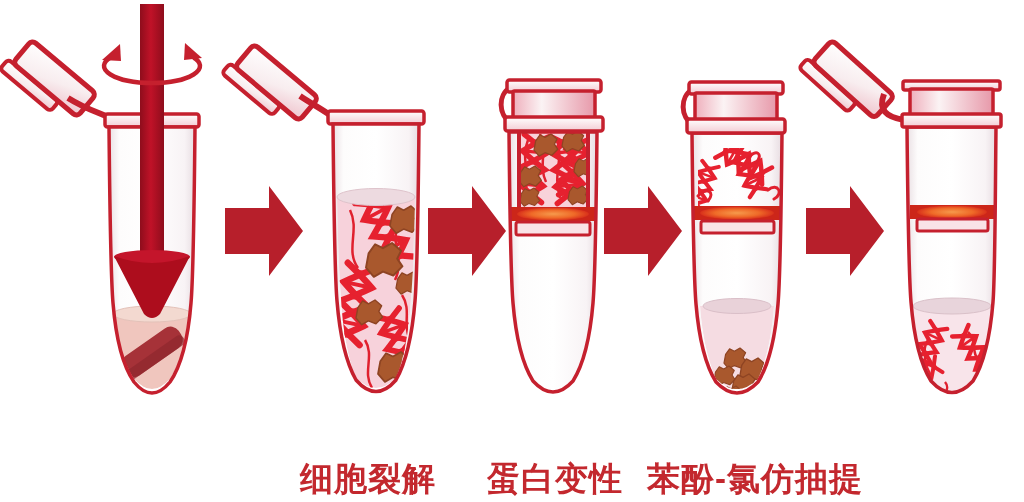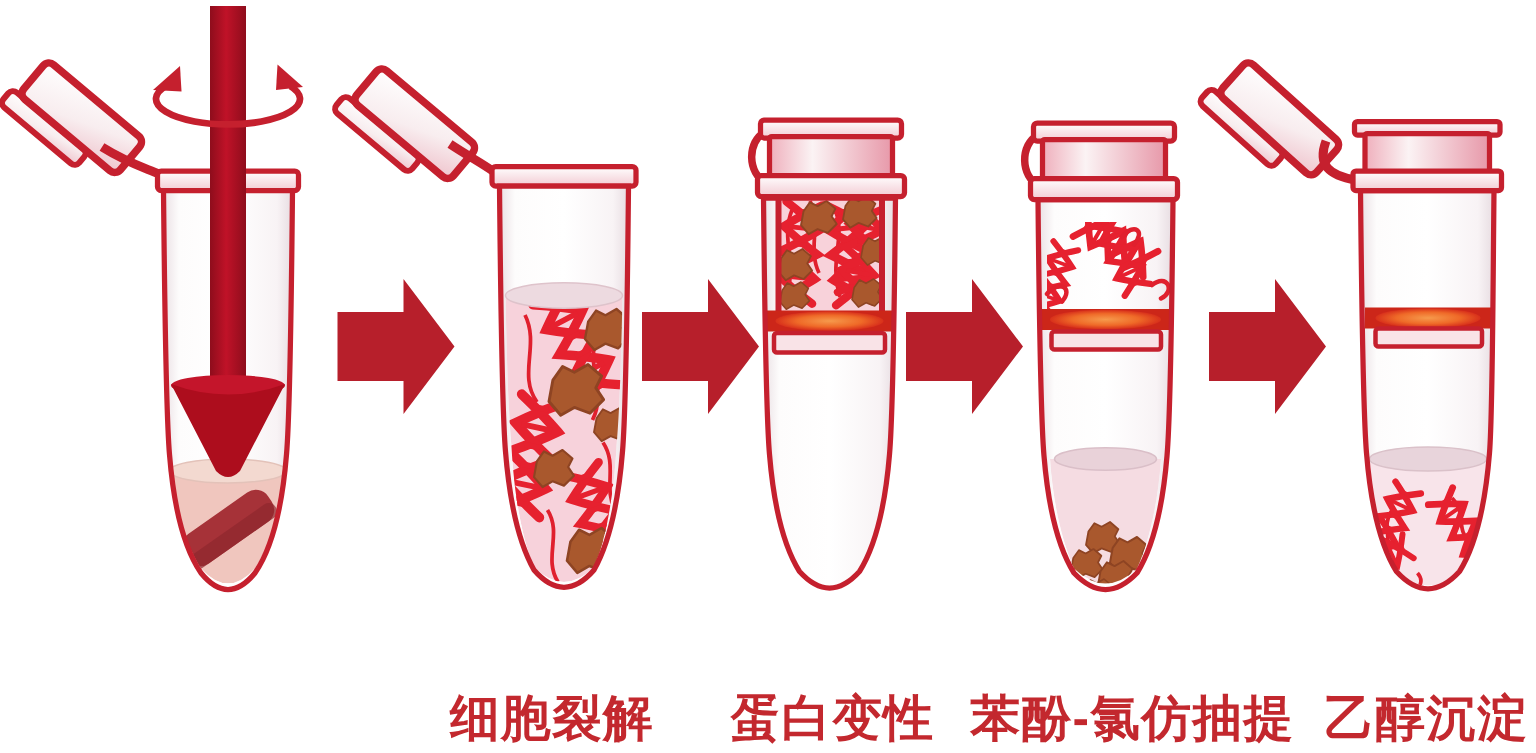--- a/index.html
+++ b/index.html
@@ -223,14 +223,13 @@
     <ellipse cx="952" cy="212" rx="35" ry="6.5" fill="url(#orangeRad)"></ellipse>
     <rect x="917" y="219" width="71" height="12" rx="2" fill="#F9E3E7" stroke="#C5202E" stroke-width="3"></rect>
     <use href="#body5" fill="none" stroke="#C5202E" stroke-width="3.5"></use>
     <use href="#collar5" transform="translate(903,81)"></use>
   </g>
 </svg>
 
   <div class="step-label" style="left:368px">细胞裂解</div>
   <div class="step-label" style="left:755px">苯酚-氯仿抽提</div>
   <div class="step-label" style="left:555px">蛋白变性</div>
-  <div class="step-label" style="left:951px">乙醇沉淀</div>
 </div>
 
 </body></html>

